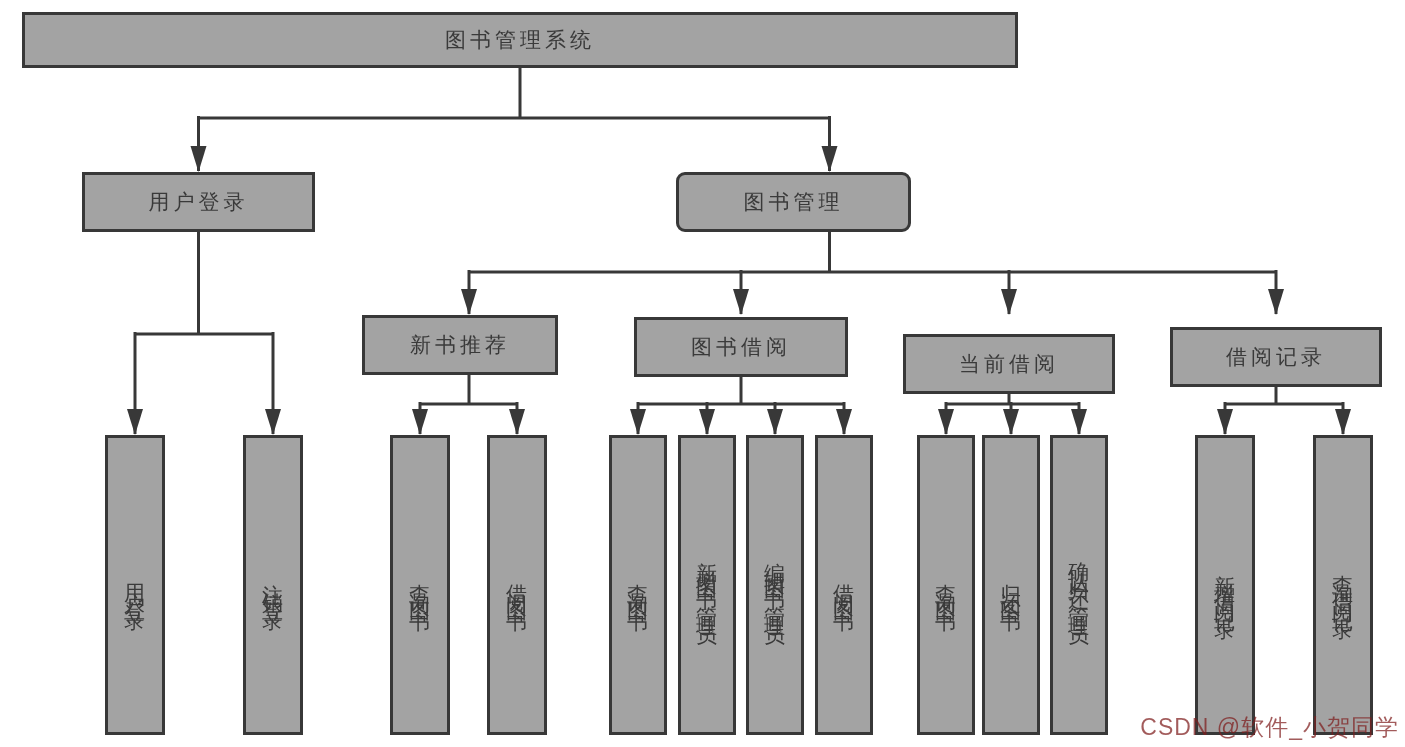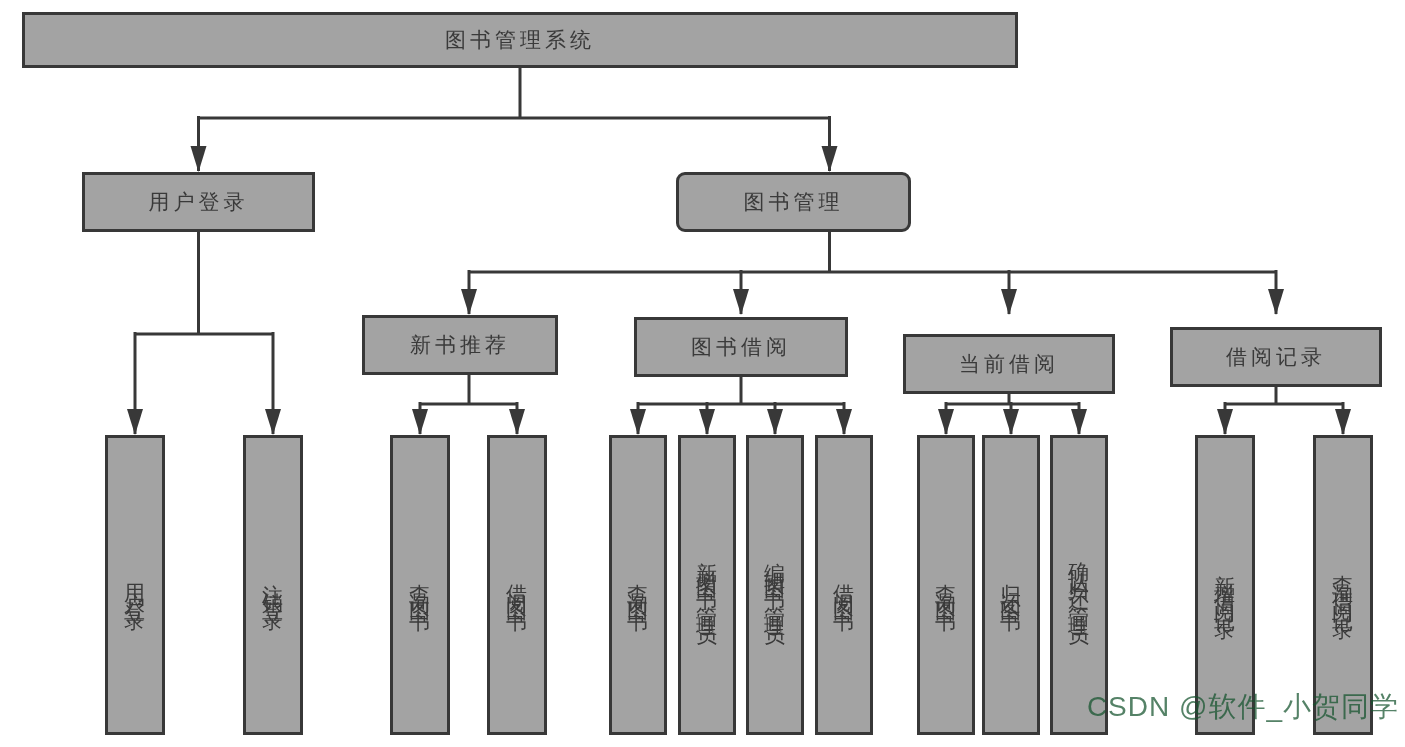--- a/index.html
+++ b/index.html
@@ -30,22 +30,22 @@
   #n-leaf-rec-borrow{left:487px;}
   #n-leaf-bb-query{left:609px;width:58px;}
   #n-leaf-bb-add{left:678px;width:58px;}
   #n-leaf-bb-edit{left:746px;width:58px;}
   #n-leaf-bb-borrow{left:815px;width:58px;}
   #n-leaf-cb-query{left:917px;width:58px;}
   #n-leaf-cb-return{left:982px;width:58px;}
   #n-leaf-cb-confirm{left:1050px;width:58px;}
   #n-leaf-br-add{left:1195px;}
   #n-leaf-br-query{left:1313px;}
-  #watermark{position:absolute;right:6px;bottom:21px;z-index:3;
-             font-size:28px;color:#14532d;opacity:0.72;letter-spacing:1px;}
+  #watermark{position:absolute;right:6px;bottom:4px;z-index:3;
+             font-size:23px;color:#7f1d1d;opacity:0.72;letter-spacing:1px;}
 </style>
 </head>
 <body>
 
 <div id="stage">
 
   <svg id="wires" width="1405" height="747" viewBox="0 0 1405 747">
     <defs>
       <marker id="arrow" markerUnits="userSpaceOnUse" markerWidth="26" markerHeight="18" viewBox="0 0 26 18" refX="25" refY="9" orient="auto">
         <path d="M0,1 L26,9 L0,17 Z" fill="#383838"></path>

